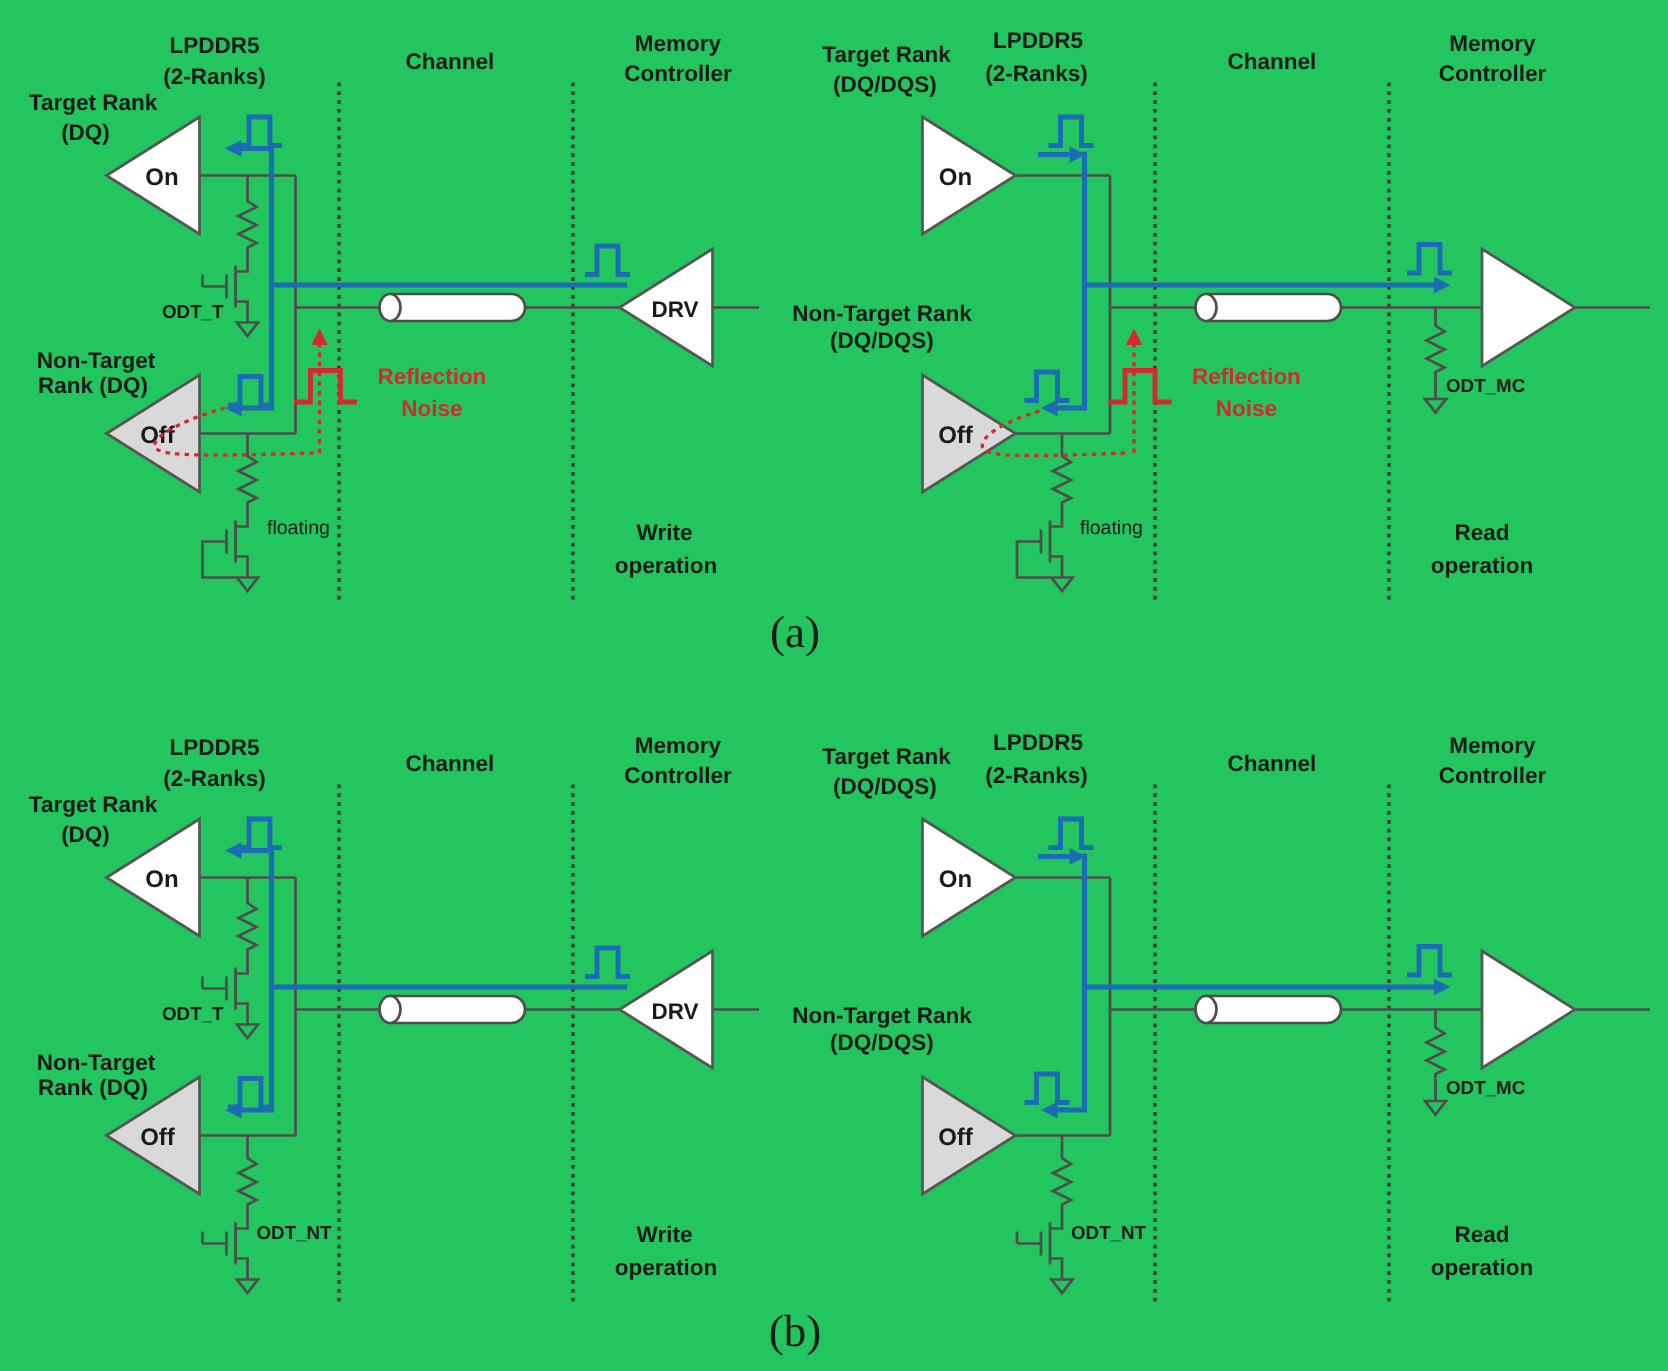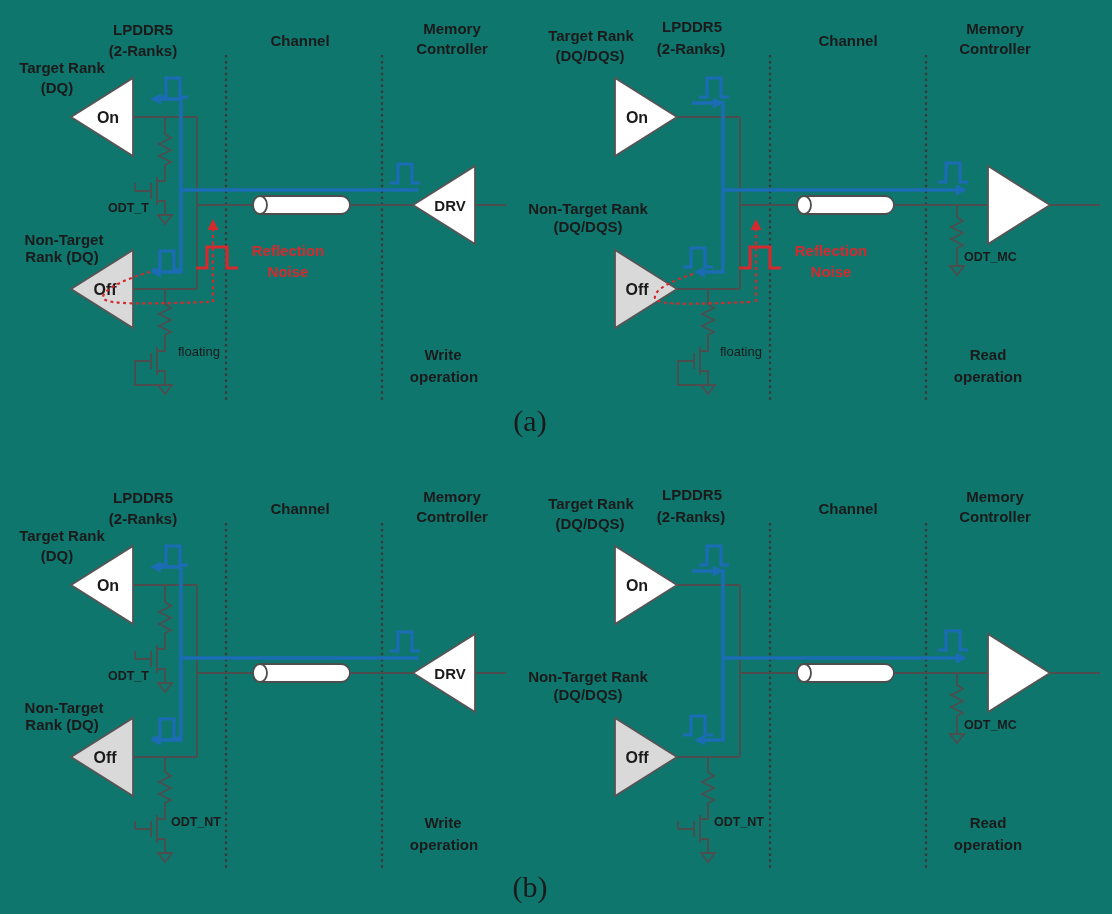--- a/index.html
+++ b/index.html
@@ -1,16 +1,16 @@
 <!DOCTYPE html>
 <html><head>
 <meta charset="utf-8">
 <style>
   html,body{margin:0;padding:0;background:#ffffff;}
-  #stage{position:relative;width:1112px;height:914px;background:#0f766e;overflow:hidden;
+  #stage{position:relative;width:1112px;height:914px;background:#22c55e;overflow:hidden;
          font-family:"Liberation Sans",sans-serif;}
   svg{display:block;}
   text{fill:#1a1a1a;}
   .h   {font:bold 15px "Liberation Sans",sans-serif;text-anchor:middle;}
   .bt  {font:bold 16px "Liberation Sans",sans-serif;text-anchor:middle;}
   .drv {font:bold 15px "Liberation Sans",sans-serif;text-anchor:middle;}
   .sm  {font:bold 12.5px "Liberation Sans",sans-serif;}
   .smr {font:13px "Liberation Sans",sans-serif;}
   .redt{font:bold 15px "Liberation Sans",sans-serif;text-anchor:middle;fill:#d42a2e;}
   .op  {font:bold 15px "Liberation Sans",sans-serif;text-anchor:middle;}

